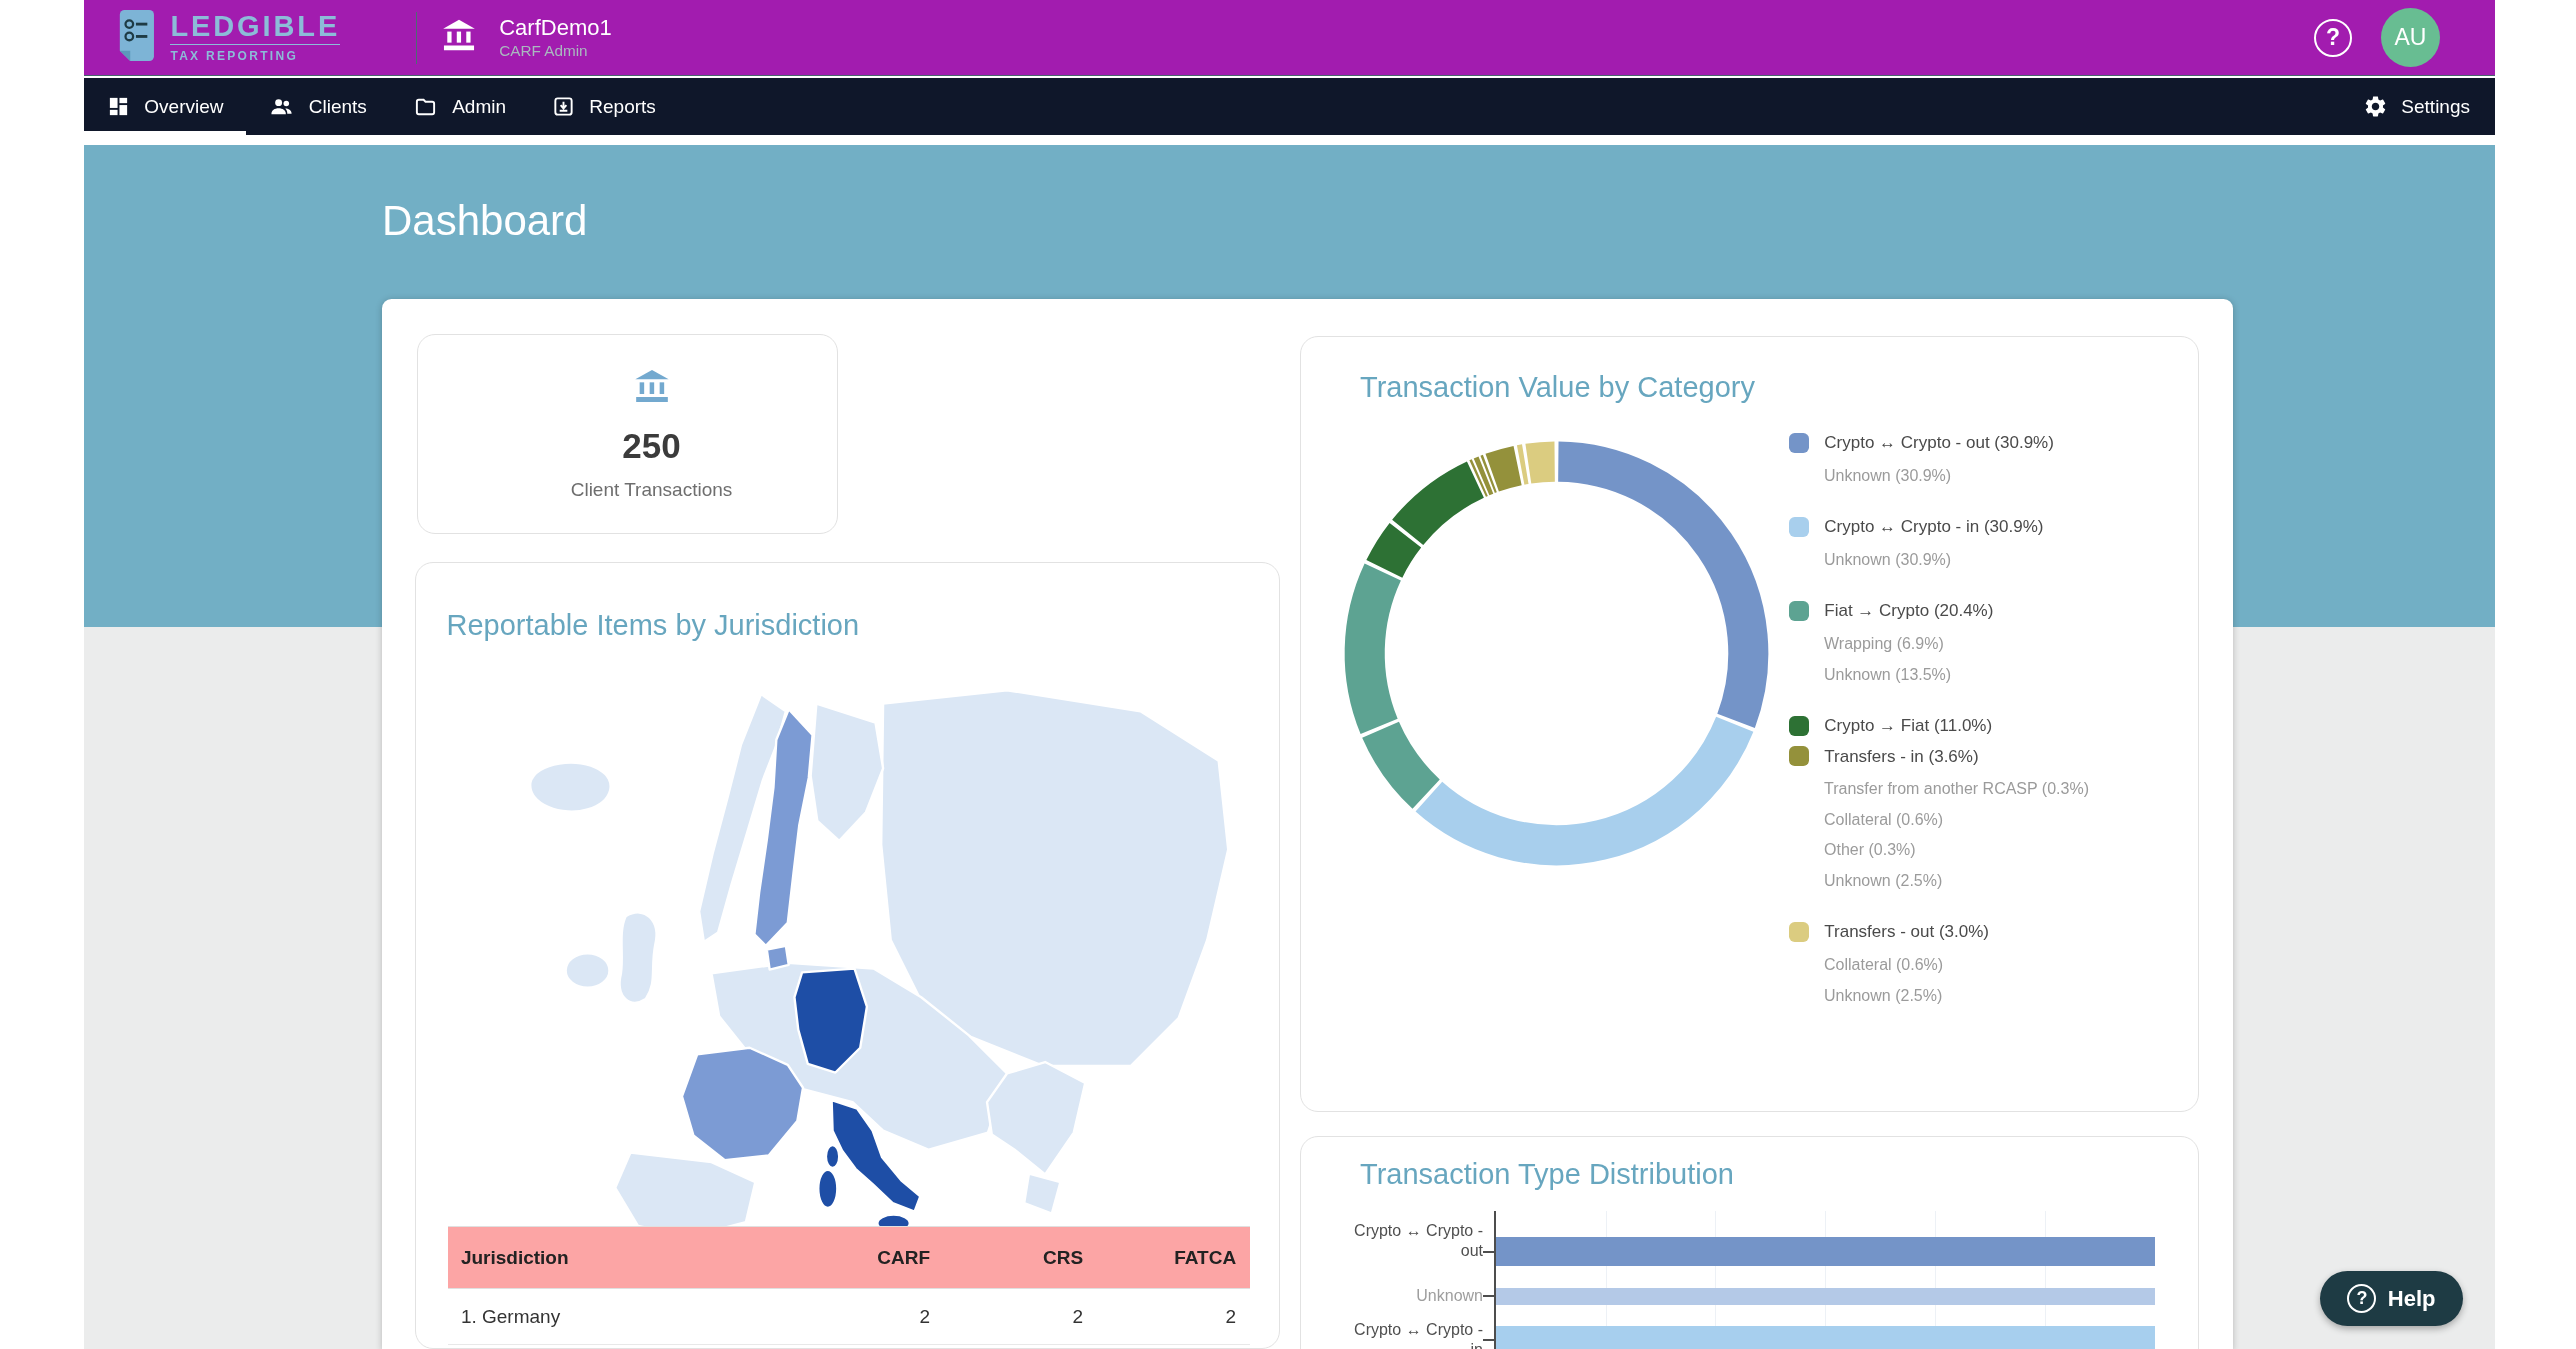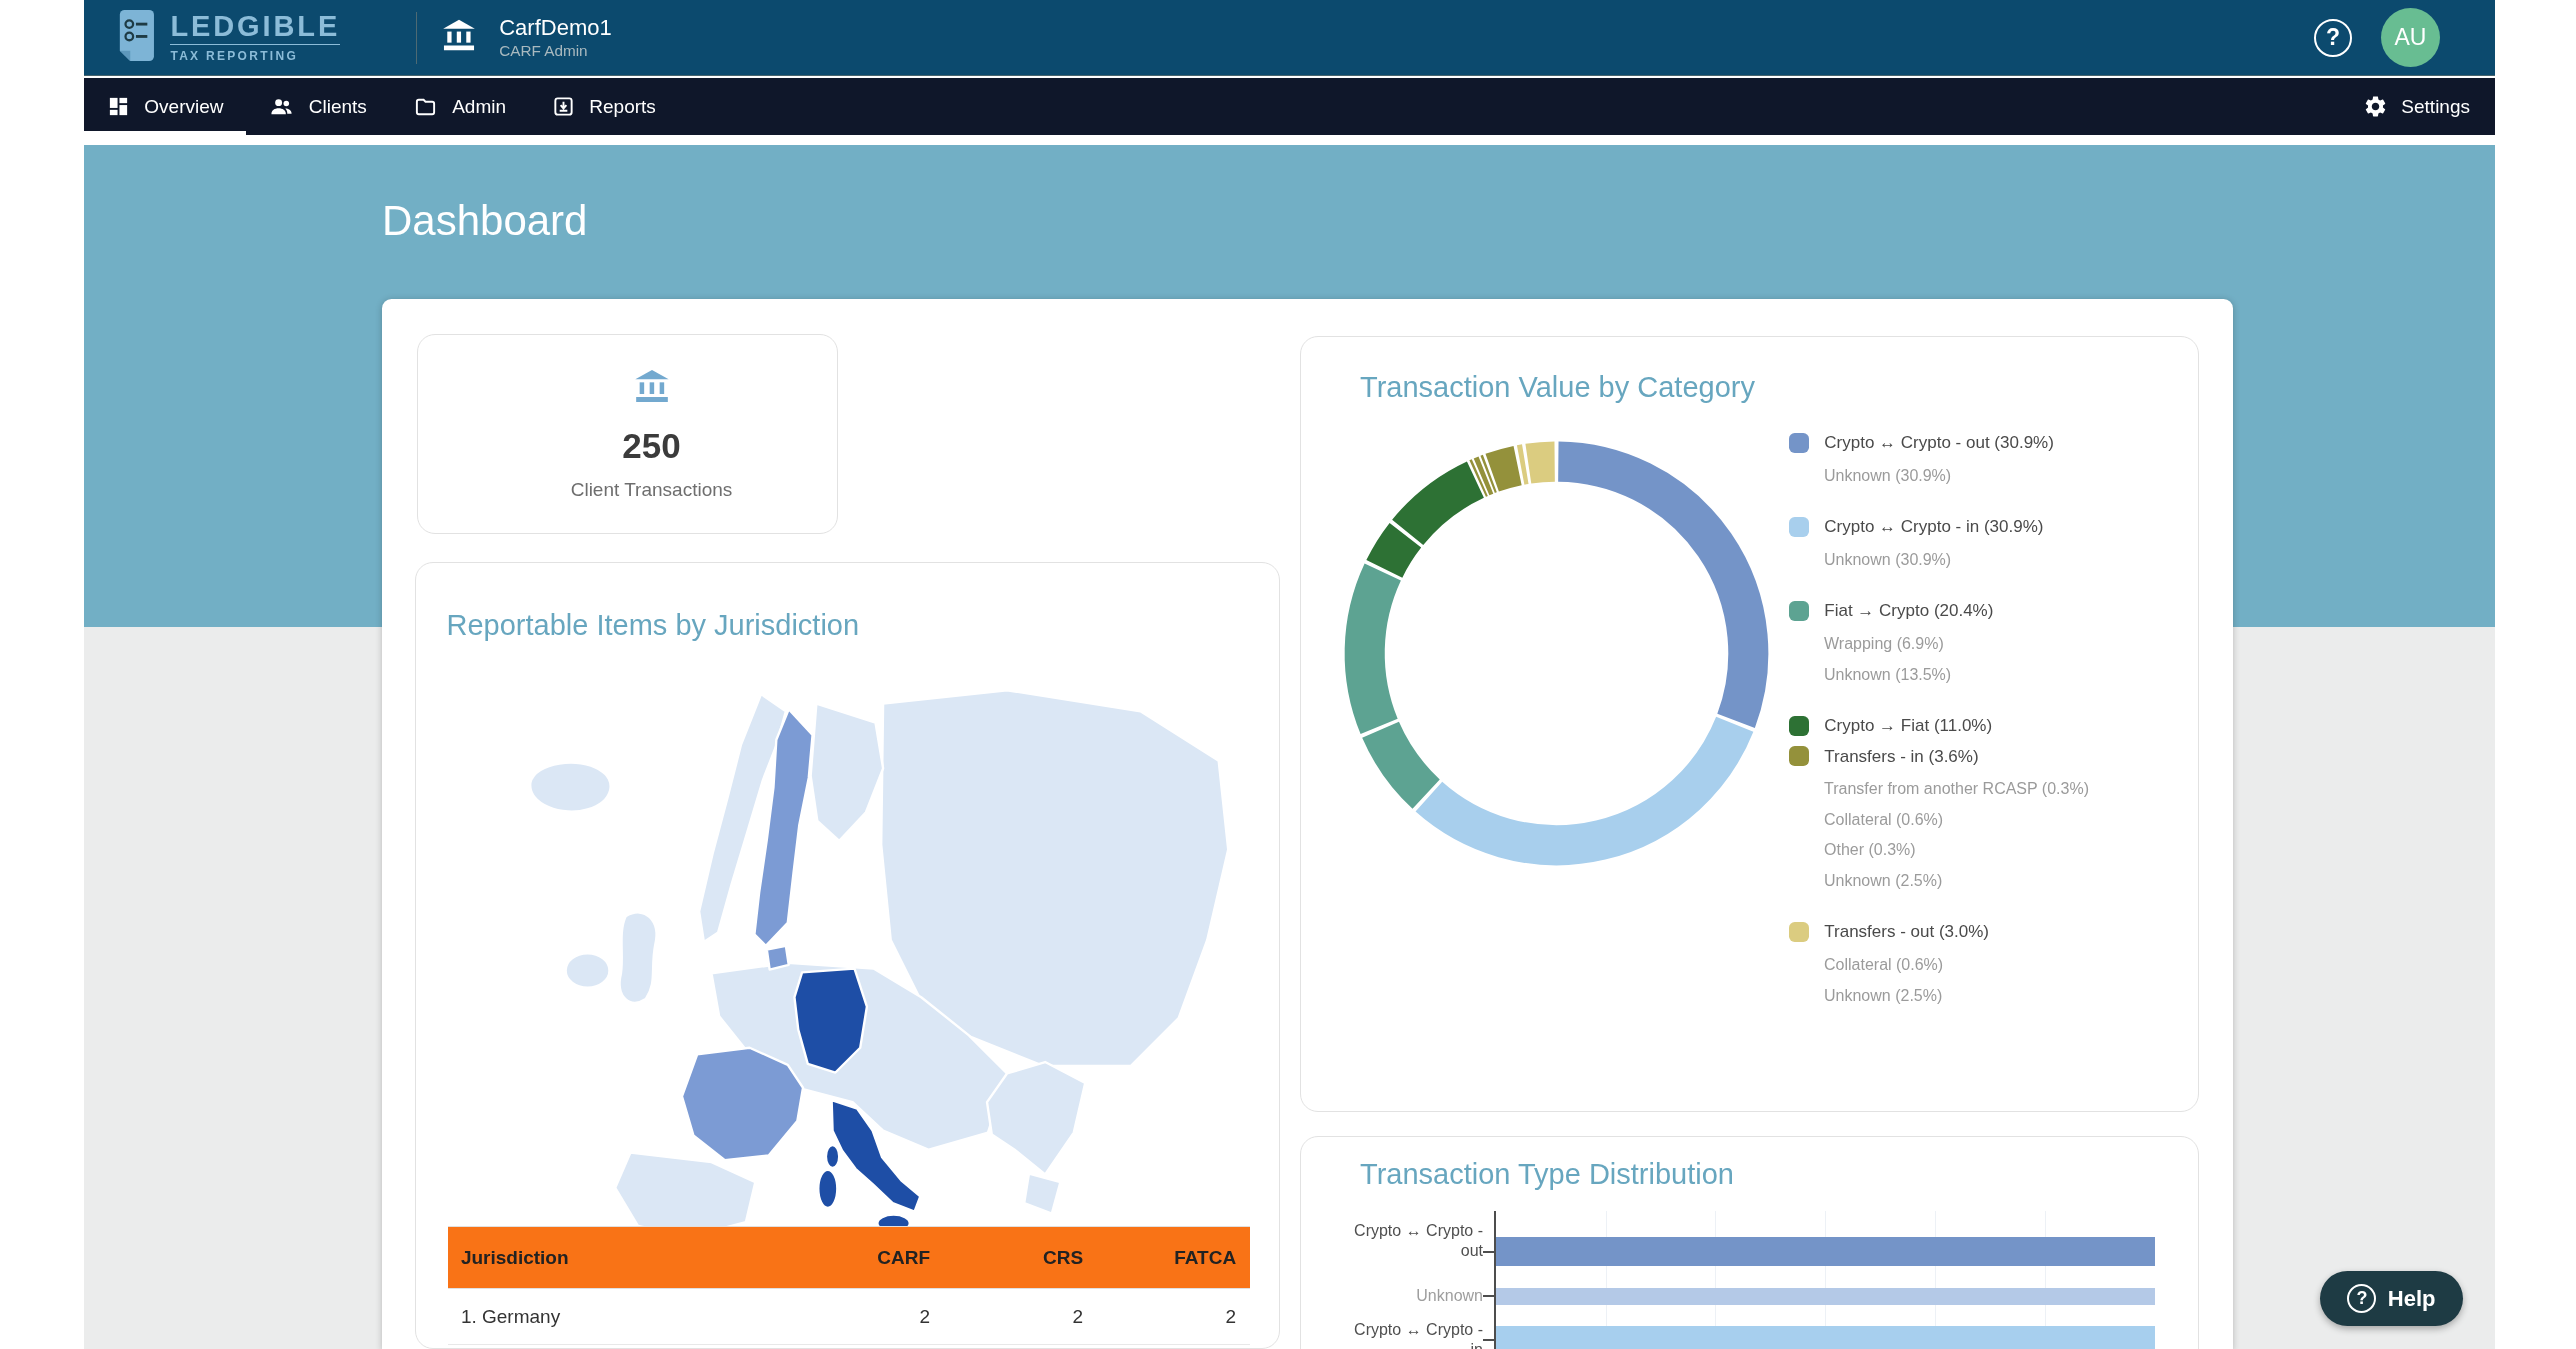--- a/index.html
+++ b/index.html
@@ -1,21 +1,21 @@
 <!DOCTYPE html>
 <html><head>
 <meta charset="utf-8">
 <style>
   * { margin:0; padding:0; box-sizing:border-box; }
   body { font-family:"Liberation Sans", sans-serif; background:#fff; }
   .screen { position:relative; width:2576px; height:1349px; overflow:hidden; background:#ffffff; }
   .app { position:absolute; left:84px; top:0; width:2411px; height:1349px; }
 
   
-  .hdr { position:absolute; left:0; top:0; width:100%; height:76px; background:#0c4a6e;
+  .hdr { position:absolute; left:0; top:0; width:100%; height:76px; background:#a21caf;
          border-bottom:1.9px solid #46646d; display:flex; align-items:center; }
   .brand { display:flex; align-items:center; margin-left:29px; cursor:pointer; }
   .logo-ic { margin-right:13.4px; }
   .logo-txt .l1 { font-size:29px; font-weight:bold; letter-spacing:2.9px; color:#8cbcd8;
                   border-bottom:1.9px solid #8cbcd8; padding-bottom:2.9px; line-height:29px;}
   .logo-txt .l2 { font-size:12px; letter-spacing:2.3px; color:#8cbcd8; font-weight:bold; margin-top:3.8px; }
   .hdr-div { width:1px; height:52px; background:#4e6a73; margin:0 23px 0 76px; }
   .org { display:flex; align-items:center; cursor:pointer; }
   .org .bank { margin-right:21px; }
   .org-name { color:#ffffff; font-size:22px; line-height:27px; }
@@ -52,21 +52,21 @@
   .stat .sl { font-size:19px; color:#6e6e6e; margin-top:13.4px; }
 
   .sec-title { color:#67a6bf; font-size:29px; font-weight:500; }
 
   
   .mapcard { left:33px; top:263px; width:865px; height:787px; overflow:hidden; }
   .mapcard .sec-title { position:absolute; left:30.5px; top:46px; }
   .mapsvg { position:absolute; left:57px; top:91px; }
 
   .jtable { position:absolute; left:31.5px; top:663px; width:802px; font-size:19px; color:#333; }
-  .thead { display:flex; background:#f97316; border-top:1px solid #e0e0e0; border-bottom:1px solid #e0e0e0;
+  .thead { display:flex; background:#fca5a5; border-top:1px solid #e0e0e0; border-bottom:1px solid #e0e0e0;
            font-weight:bold; color:#222; height:63px; align-items:center; }
   .trow { display:flex; height:56px; align-items:center; border-bottom:1px solid #e8e8e8; }
   .tc { padding:0 13.4px; }
   .tj { flex:1; text-align:left; }
   .tn { width:153px; text-align:right; }
 
   
   .donutcard { left:918px; top:37px; width:899px; height:776px; }
   .donutcard .sec-title { position:absolute; left:59px; top:34px; }
   .donut-svg { position:absolute; left:36px; top:95px; }

